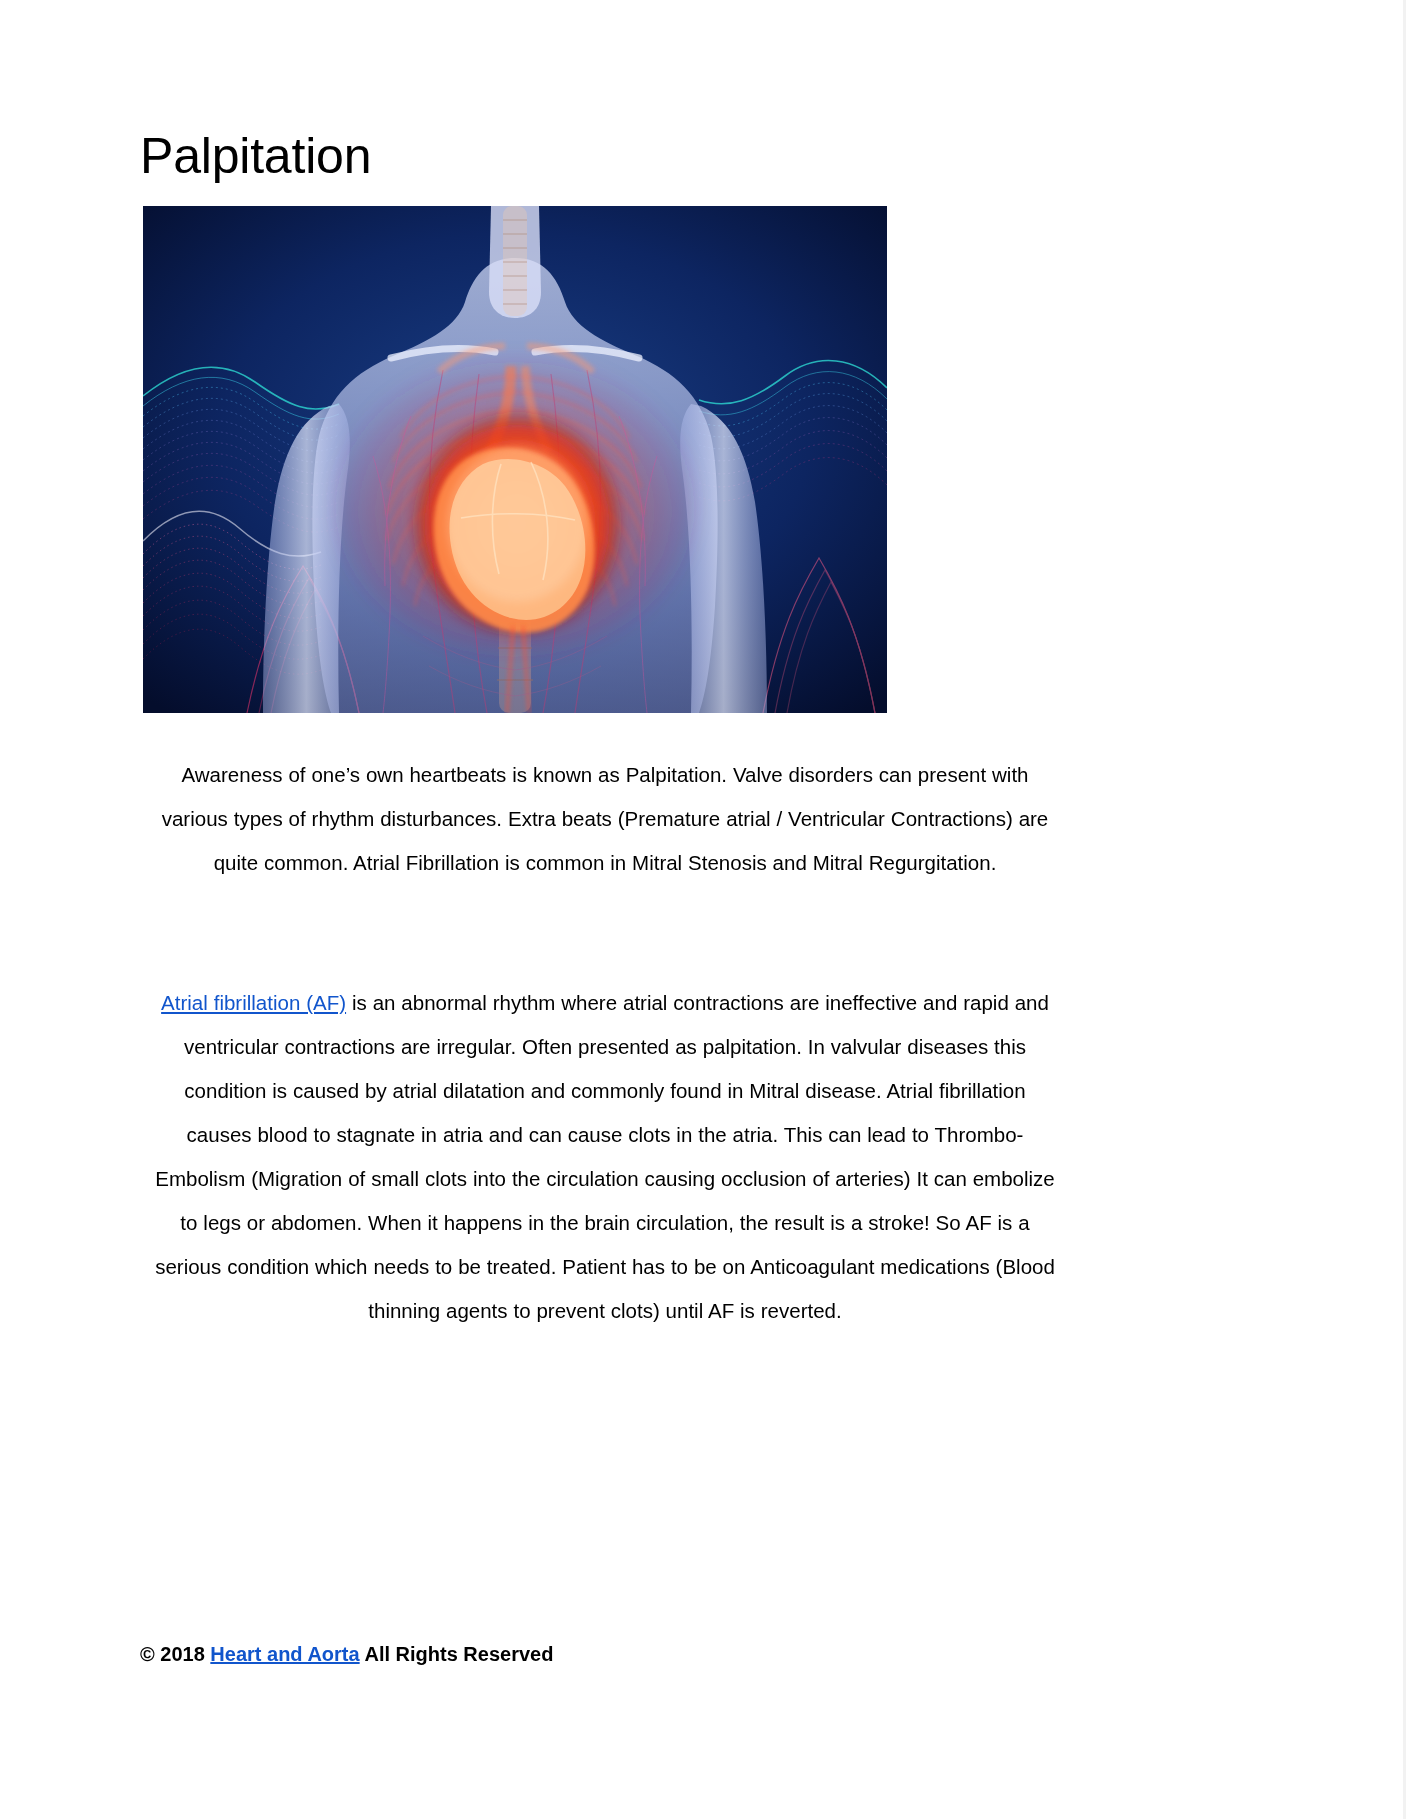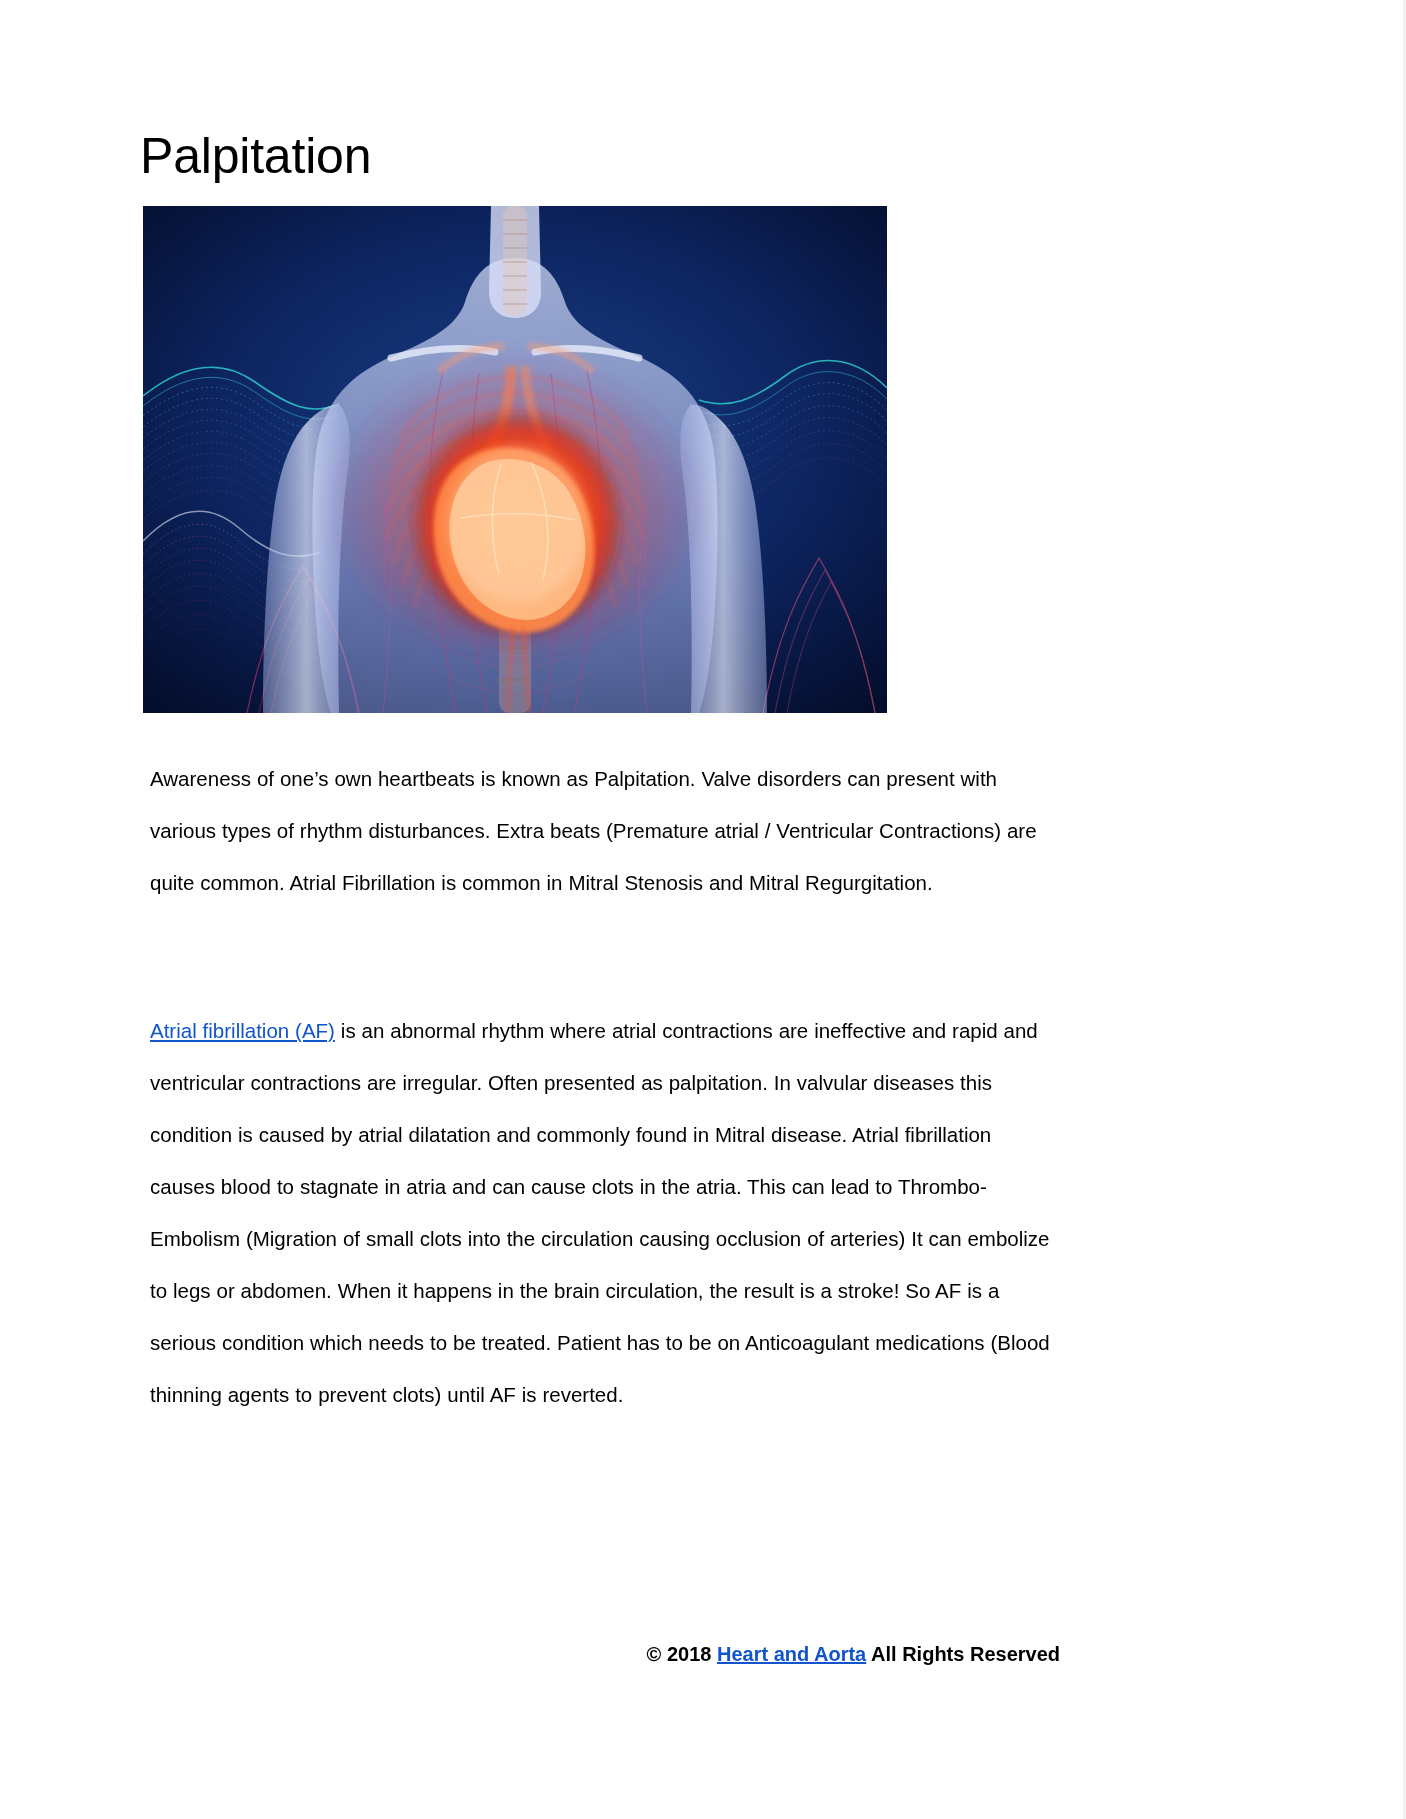--- a/index.html
+++ b/index.html
@@ -47,38 +47,38 @@
     width: 744px;
     height: 507px;
     margin: 0 0 0 3px;
     position: relative;
     overflow: hidden;
     background: #04102e;
   }
   .figure svg { display: block; }
   .body-text {
     font-size: 20.5px;
-    line-height: 52px;
+    line-height: 44px;
     color: #000000;
     margin: 40px 0 0 10px;
-    text-align: left;
+    text-align: center;
     word-spacing: 0.2px;
   }
   .para-gap {
     height: 56px;
   }
   .doc-link {
     color: #1155cc;
   }
   .footer {
     position: absolute;
     left: 140px;
     top: 1643px;
     width: 920px;
-    text-align: right;
+    text-align: left;
     font-size: 20px;
     font-weight: bold;
     color: #000000;
   }
   .footer-link {
     color: #1155cc;
     text-decoration: underline;
     font-weight: bold;
   }
 </style>

